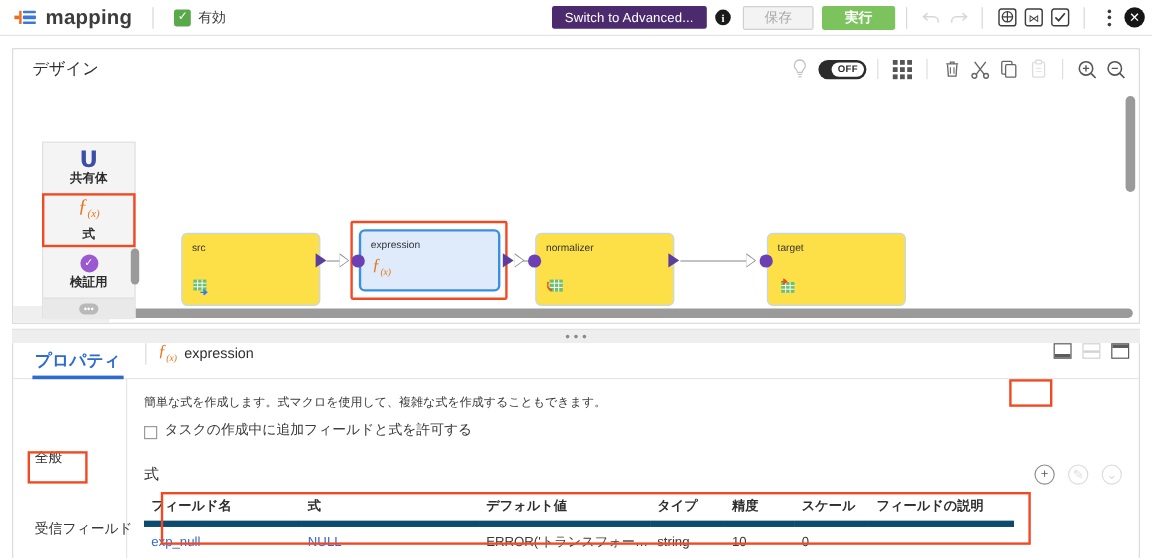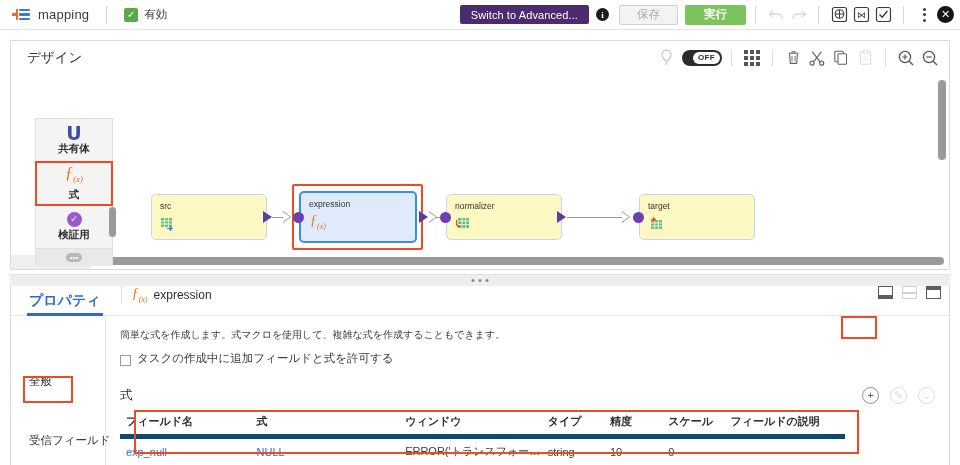--- a/index.html
+++ b/index.html
@@ -18,21 +18,21 @@
     padding: 0 6px;
   }
   .tb-left { display: flex; align-items: center; gap: 8px; }
   .map-icon { width: 18px; height: 16px; position: relative; margin-left: 6px; }
   .map-icon .bar { position: absolute; height: 2.5px; background: #3b78d8; border-radius: 1px; }
   .map-icon .b1 { top: 2px; left: 7px; width: 11px; }
   .map-icon .b2 { top: 6.5px; left: 7px; width: 11px; }
   .map-icon .b3 { top: 11px; left: 7px; width: 11px; }
   .map-icon .stem { position: absolute; left: 4px; top: 2px; width: 2px; height: 11px; background: #ed6a21; }
   .map-icon .lead { position: absolute; left: 0px; top: 6.5px; width: 4px; height: 2.5px; background: #ed6a21; }
-  .app-title { font-size: 13px; color: #3c3c3c; letter-spacing: .2px; }
+  .app-title { font-size: 17px; color: #3c3c3c; letter-spacing: .2px; font-weight: bold; }
   .tb-divider { width: 1px; height: 18px; background: #d8d8d8; margin: 0 9px; }
   .valid-chip { display: flex; align-items: center; gap: 6px; }
   .chk-green {
     width: 14px; height: 14px; background: #57a94a; border-radius: 2px;
     display: flex; align-items: center; justify-content: center;
     color: #fff; font-size: 10px; line-height: 1;
   }
   .valid-text { font-size: 11.5px; color: #3c3c3c; }
   .tb-spacer { flex: 1; }
 
@@ -124,22 +124,22 @@
   }
   .hl-red { outline: 2px solid #f04a25; outline-offset: -1px; }
 
   .pal-scroll {
     position: absolute; right: -4px; top: 88px; width: 7px; height: 30px;
     background: #9a9a9a; border-radius: 4px;
   }
 
   .nodes { position: absolute; left: 0; top: 0; right: 0; bottom: 0; }
   .node {
-    position: absolute; width: 116px; height: 46px;
-    background: #fef9c3; border: 1px solid #c2d6ef; border-radius: 5px;
+    position: absolute; width: 116px; height: 61px;
+    background: #fde047; border: 1px solid #c2d6ef; border-radius: 5px;
     padding: 6px 8px;
   }
   .node .nlabel { font-size: 8.5px; color: #333; }
   .node .nicon { position: absolute; left: 9px; bottom: 6px; font-size: 13px; line-height: 13px; }
   .node.sel { background: #dfeafb; border: 2px solid #3b8fe0; }
   .node-hl {
     position: absolute; border: 2.5px solid #f04a25; border-radius: 2px;
   }
 
   .conn { position: absolute; height: 1px; background: #9a9a9a; }
@@ -548,21 +548,21 @@
         <span class="rnd-btn dis">⌄</span>
         <span class="plus-hl"></span>
       </div>
 
       <div class="tbl-wrap">
         <table class="tbl">
           <thead>
             <tr>
               <th style="width:130px">フィールド名</th>
               <th style="width:148px">式</th>
-              <th style="width:142px">ウィンドウ</th>
+              <th style="width:142px">デフォルト値</th>
               <th style="width:62px">タイプ</th>
               <th style="width:58px">精度</th>
               <th style="width:62px">スケール</th>
               <th style="width:120px">フィールドの説明</th>
             </tr>
           </thead>
           <tbody>
             <tr>
               <td class="lnk">exp_null</td>
               <td class="lnk">NULL</td>

